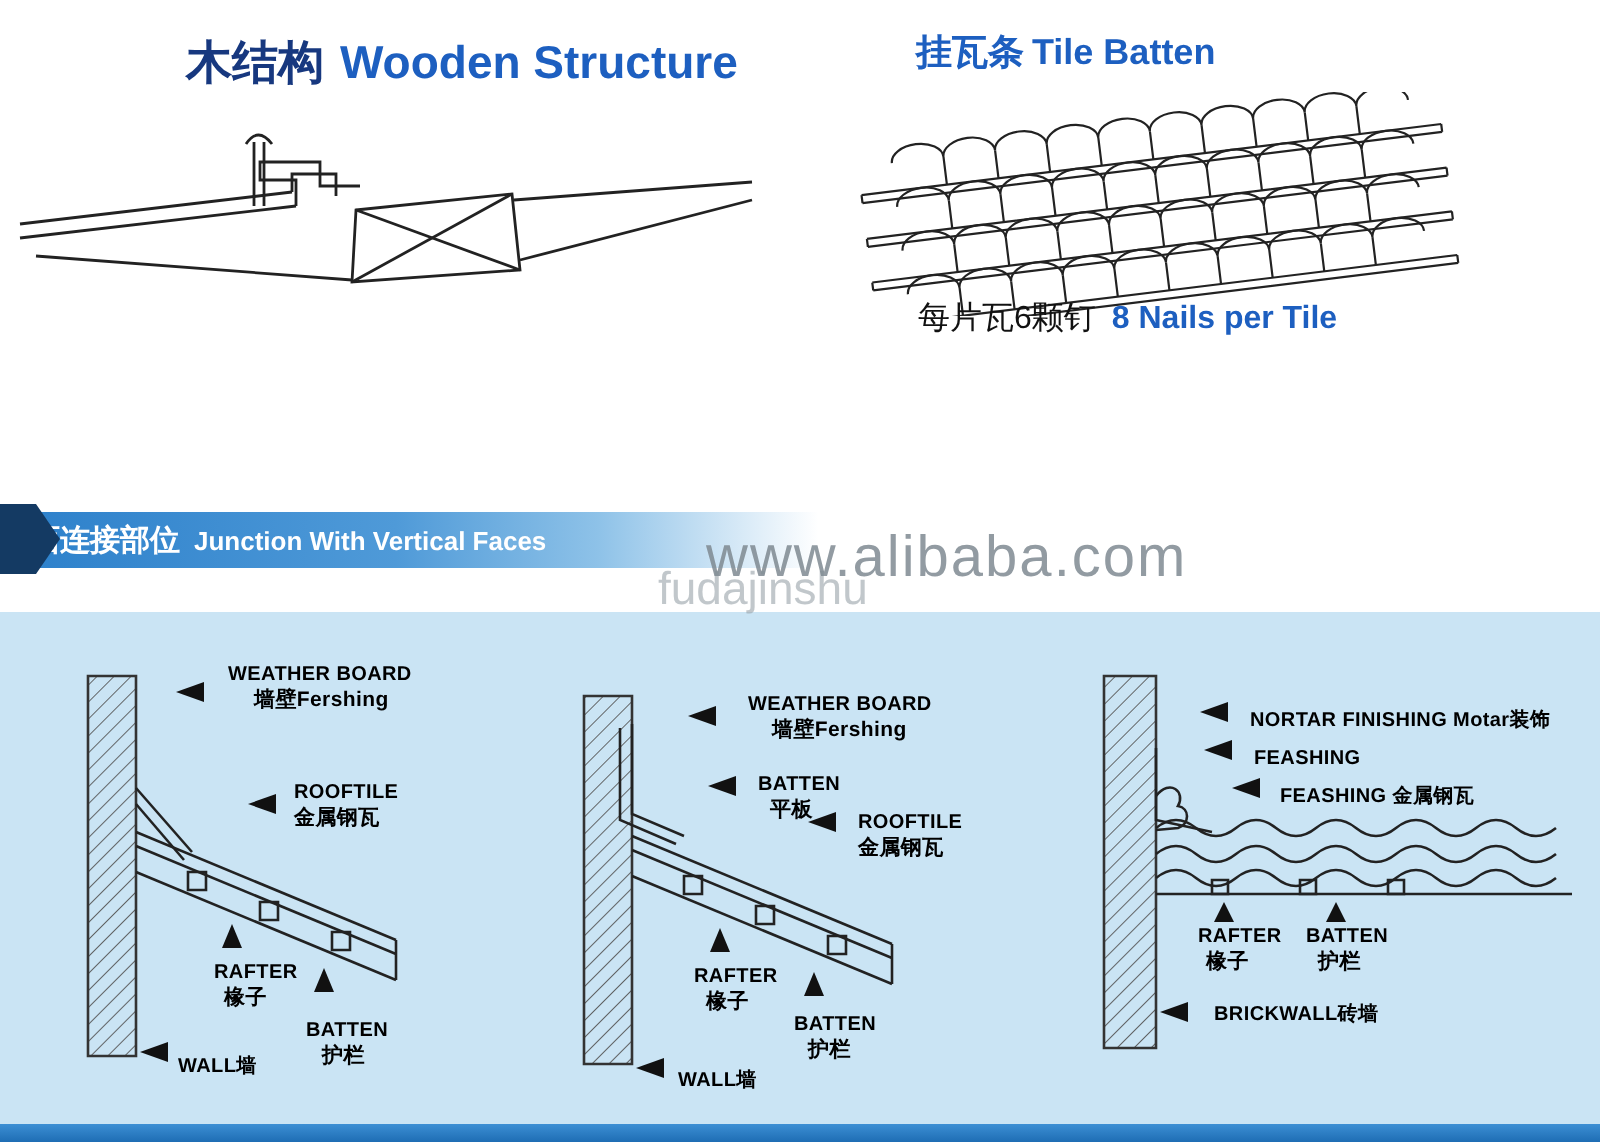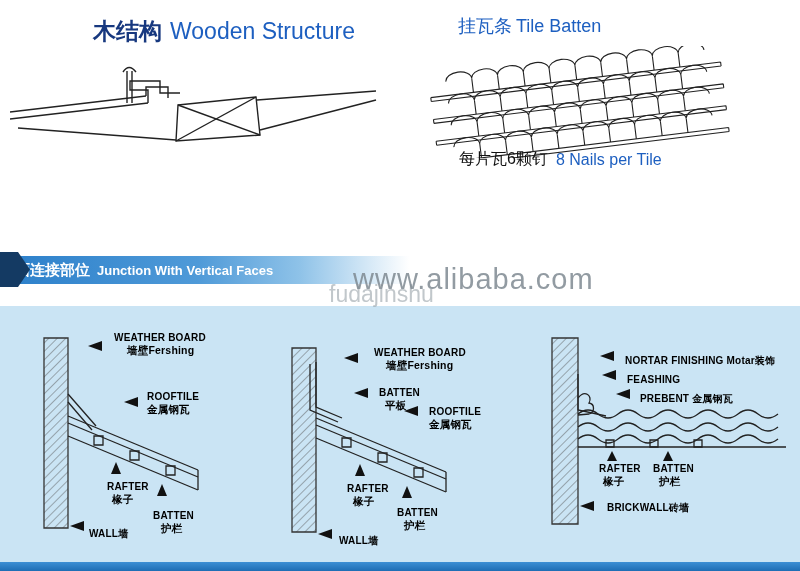--- a/index.html
+++ b/index.html
@@ -1,21 +1,21 @@
 <!DOCTYPE html>
 <html><head>
 <meta charset="utf-8">
 <style>
   *{margin:0;padding:0;box-sizing:border-box}
   body{background:#ffffff}
   #page{position:relative;width:800px;height:571px;background:#ffffff;overflow:hidden;
         font-family:"Liberation Sans",sans-serif}
   .title-row{position:absolute;display:flex;gap:8px;align-items:center;white-space:nowrap}
   .title-zh{font-weight:bold;color:#17387f}
-  .title-en{font-weight:normal;color:#1d5fc0}
+  .title-en{font-weight:bold;color:#1d5fc0}
   .dlabel{position:absolute;font-weight:bold;font-size:10px;color:#000;
           white-space:nowrap;letter-spacing:.2px;line-height:1.1}
   .dzh{font-size:10.5px}
   #banner{position:absolute;left:0;top:256px;width:440px;height:28px;
           background:linear-gradient(90deg,#2b7fca 0%,#4f9ad8 45%,#8ec2e8 68%,rgba(202,228,244,0) 93%);
           display:flex;align-items:center;gap:7px;z-index:2}
   #banner .bzh{color:#fff;font-weight:bold;font-size:15px;white-space:nowrap}
   #banner .ben{color:#fff;font-weight:bold;font-size:13px;white-space:nowrap}
   #ribbon{position:absolute;left:0;top:252px;width:30px;height:35px;background:#143a63;z-index:3;
           clip-path:polygon(0 0,60% 0,100% 50%,60% 100%,0 100%)}
@@ -196,21 +196,21 @@
   <div class="dlabel" style="left:429px;top:406px">ROOFTILE</div>
   <div class="dlabel dzh" style="left:429px;top:419px">金属钢瓦</div>
   <div class="dlabel" style="left:347px;top:483px">RAFTER</div>
   <div class="dlabel dzh" style="left:353px;top:496px">椽子</div>
   <div class="dlabel" style="left:397px;top:507px">BATTEN</div>
   <div class="dlabel dzh" style="left:404px;top:520px">护栏</div>
   <div class="dlabel" style="left:339px;top:535px">WALL墙</div>
 
   <div class="dlabel" style="left:625px;top:355px">NORTAR FINISHING Motar装饰</div>
   <div class="dlabel" style="left:627px;top:374px">FEASHING</div>
-  <div class="dlabel" style="left:640px;top:393px">PREBENT 金属钢瓦</div>
+  <div class="dlabel" style="left:640px;top:393px">FEASHING 金属钢瓦</div>
   <div class="dlabel" style="left:599px;top:463px">RAFTER</div>
   <div class="dlabel dzh" style="left:603px;top:476px">椽子</div>
   <div class="dlabel" style="left:653px;top:463px">BATTEN</div>
   <div class="dlabel dzh" style="left:659px;top:476px">护栏</div>
   <div class="dlabel" style="left:607px;top:502px">BRICKWALL砖墙</div>
 
   <div id="bottombar"></div>
 
 </div>
 

